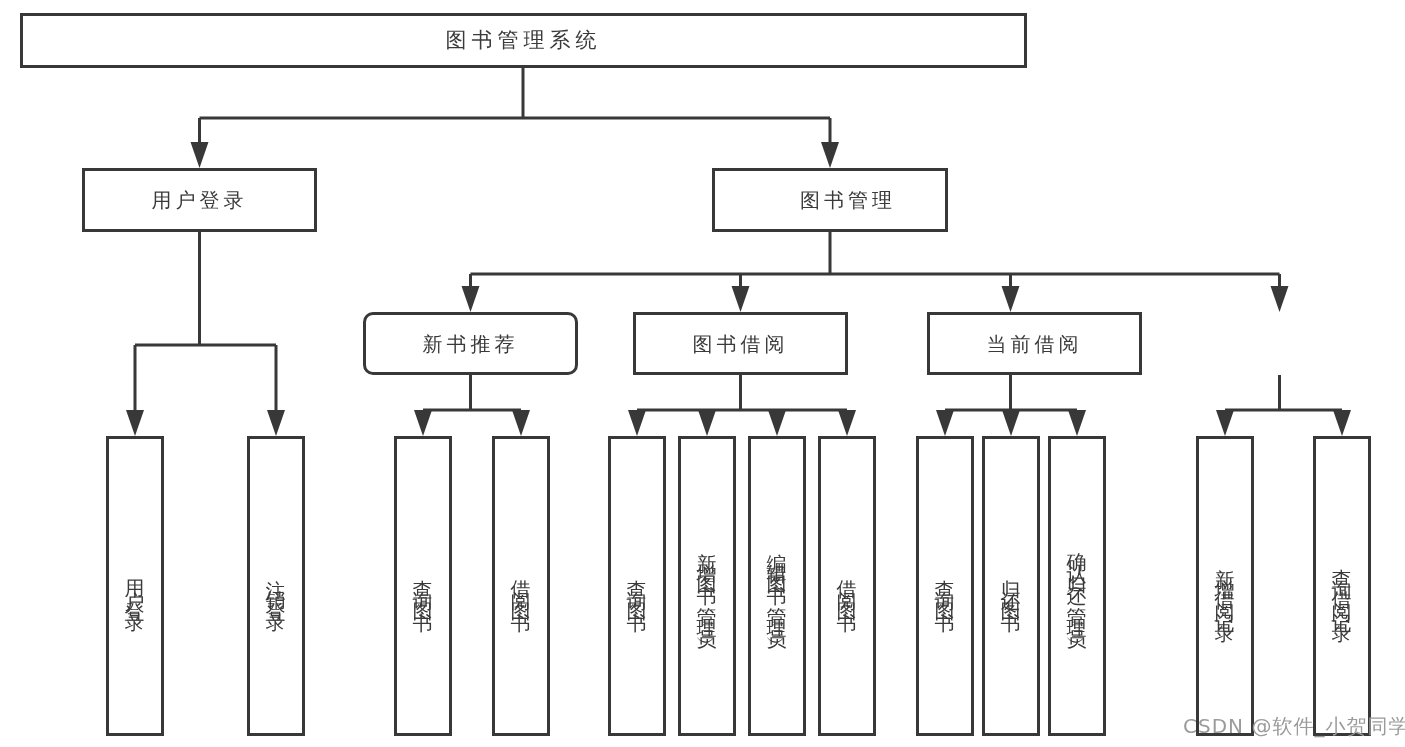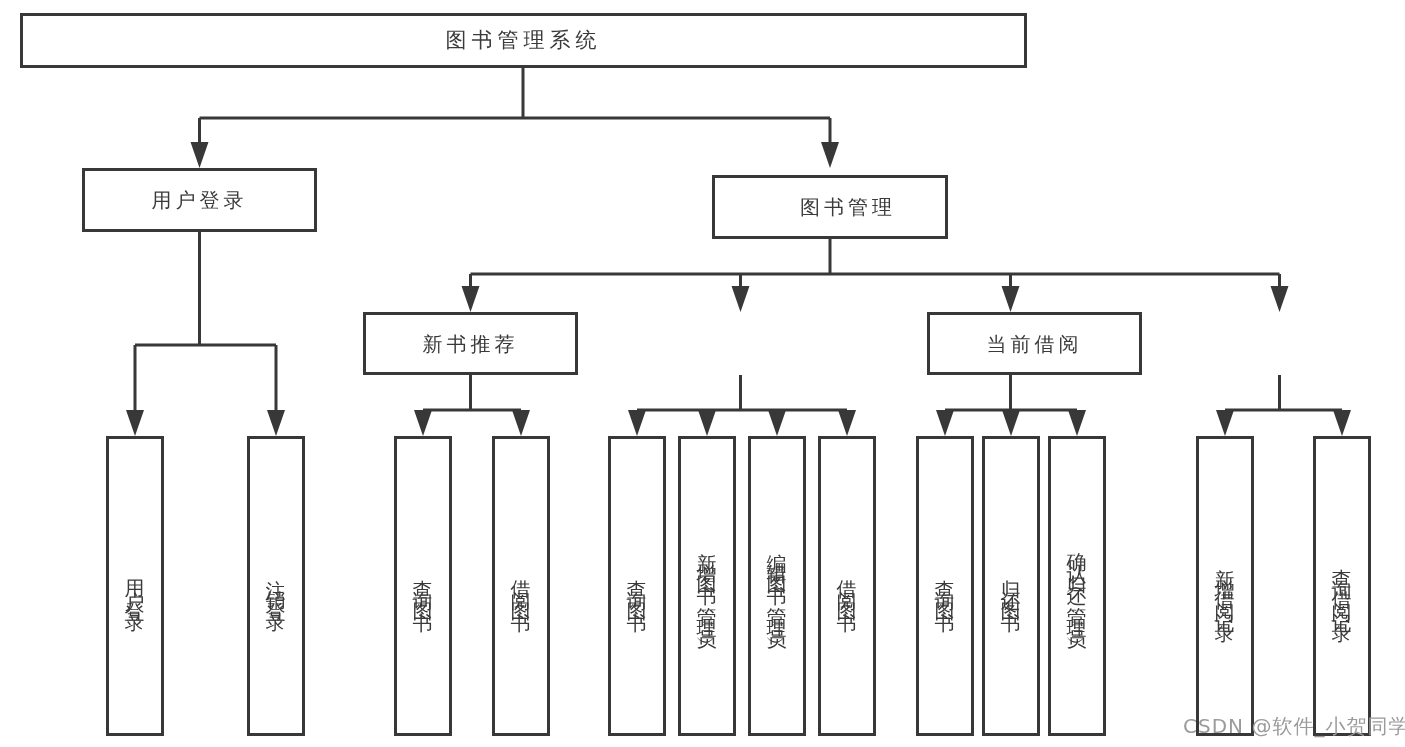--- a/index.html
+++ b/index.html
@@ -109,26 +109,29 @@
     </g>
   </svg>
 
   <div class="node" style="left:20px; top:13px; width:1007px; height:55px;">
     <span class="h-label">图书管理系统</span>
   </div>
 
   <div class="node lvl" style="left:82px; top:168px; width:235px; height:64px;">
     <span class="h-label">用户登录</span>
   </div>
-  <div class="node lvl" style="left:712px; top:175px; width:236px; height:64px;padding-left:36px;">
+  <div class="node lvl" style="left:712px; top:168px; width:236px; height:64px;padding-left:36px;">
     <span class="h-label">图书管理</span>
   </div>
 
-  <div class="node lvl" style="left:363px; top:312px; width:215px; height:63px;">
+  <div class="node lvl" style="left:363px; top:312px; width:215px; height:63px;border-radius:10px;">
     <span class="h-label">新书推荐</span>
+  </div>
+  <div class="node lvl" style="left:633px; top:312px; width:215px; height:63px;">
+    <span class="h-label">图书借阅</span>
   </div>
   <div class="node lvl" style="left:903px; top:312px; width:215px; height:63px;margin-left:24px;">
     <span class="h-label">当前借阅</span>
   </div>
 
   <div class="node" style="left:106px; top:436px; width:58px; height:300px;">
     <span class="v-label">用户登录</span>
   </div>
   <div class="node" style="left:247px; top:436px; width:58px; height:300px;">
     <span class="v-label">注销登录</span>

